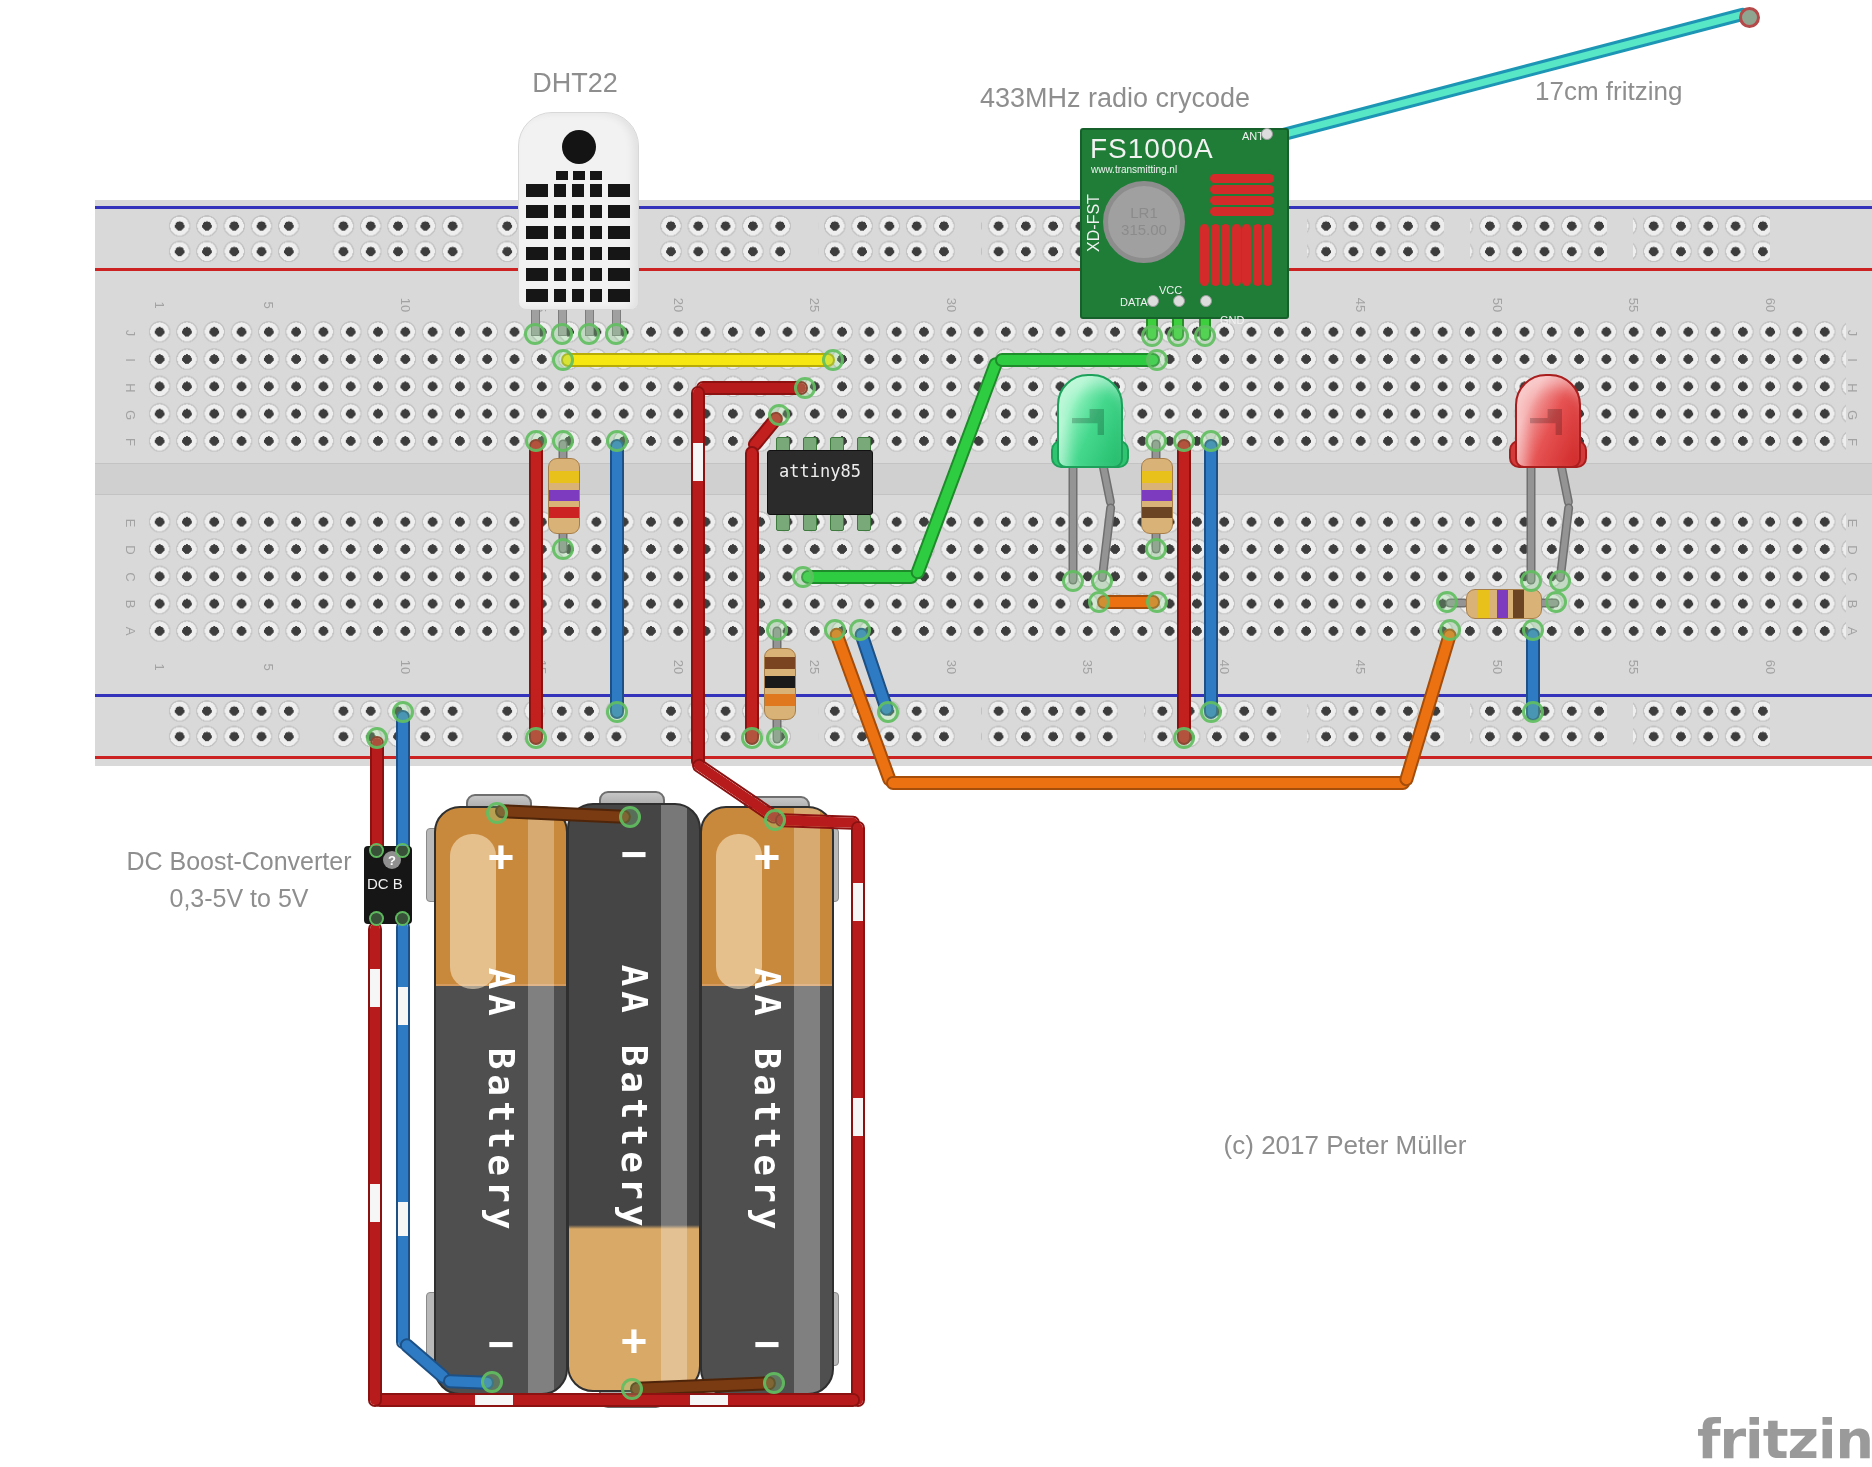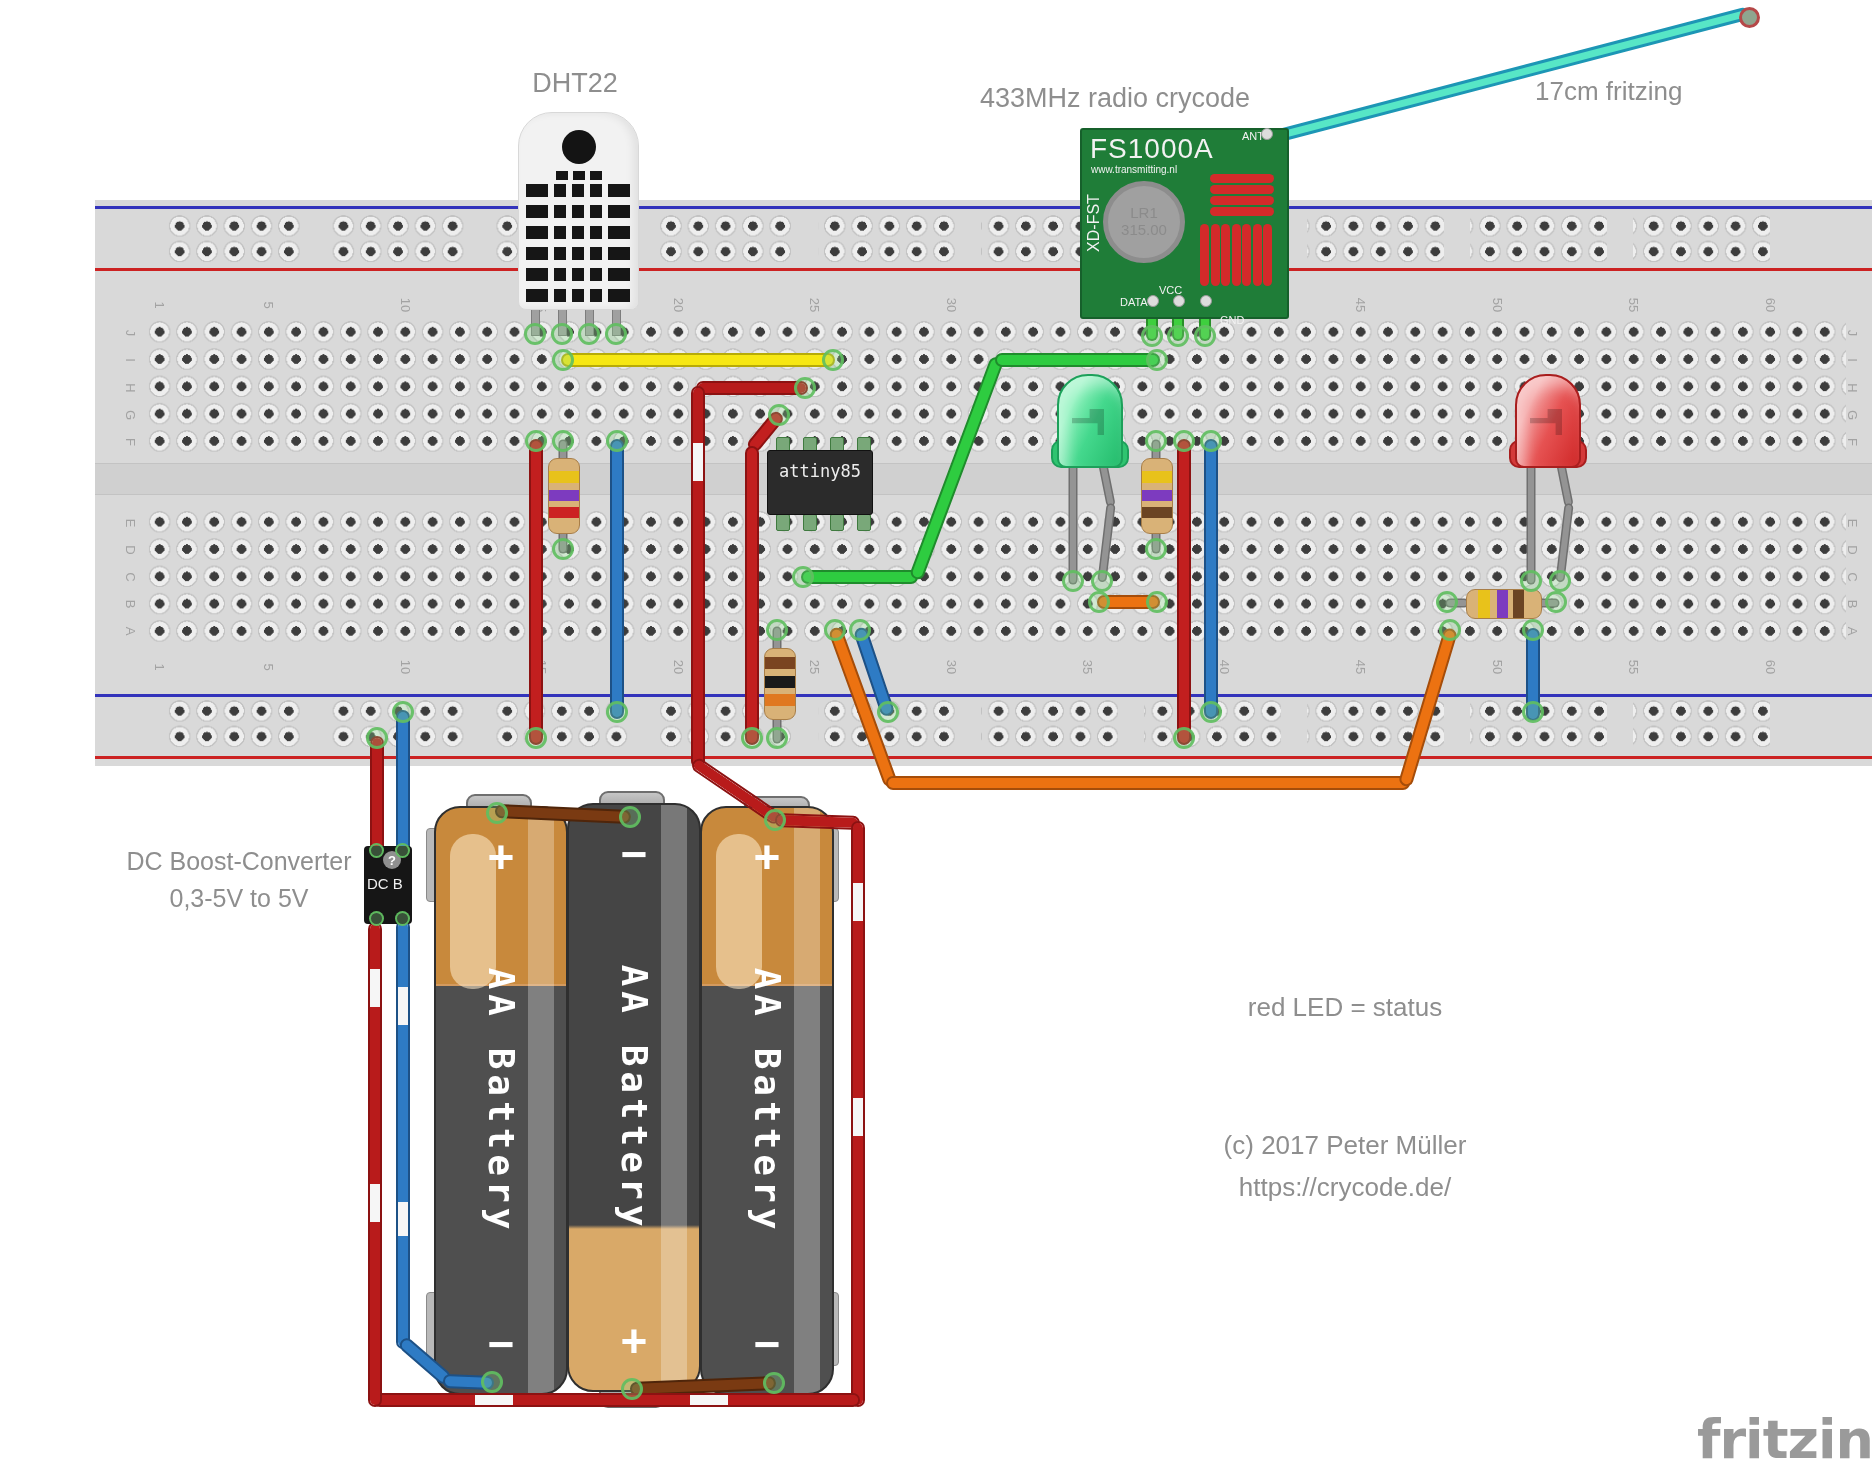--- a/index.html
+++ b/index.html
@@ -367,18 +367,16 @@
   <i class="ring" style="left:764px;top:809px"></i>
   <i class="ring" style="left:621px;top:1378px"></i>
   <i class="ring" style="left:763px;top:1372px"></i>
   <i class="ring" style="left:481px;top:1371px"></i>
 
   <div class="note center" style="left:520px;top:68px;width:110px;font-size:27px">DHT22</div>
   <div class="note" style="left:980px;top:83px;font-size:27px">433MHz radio crycode</div>
   <div class="note" style="left:1535px;top:76px;font-size:26px">17cm fritzing</div>
   <div class="note center" style="left:116px;top:847px;width:246px;font-size:25px">DC Boost-Converter</div>
   <div class="note center" style="left:116px;top:884px;width:246px;font-size:25px">0,3-5V to 5V</div>
-  <div class="note center" style="left:1060px;top:992px;width:570px">red LED = status</div>
   <div class="note center" style="left:1060px;top:1130px;width:570px">(c) 2017 Peter Müller</div>
-  <div class="note center" style="left:1060px;top:1172px;width:570px">https://crycode.de/</div>
   <div class="logo">fritzing</div>
 
 </div>
 
 </body></html>

